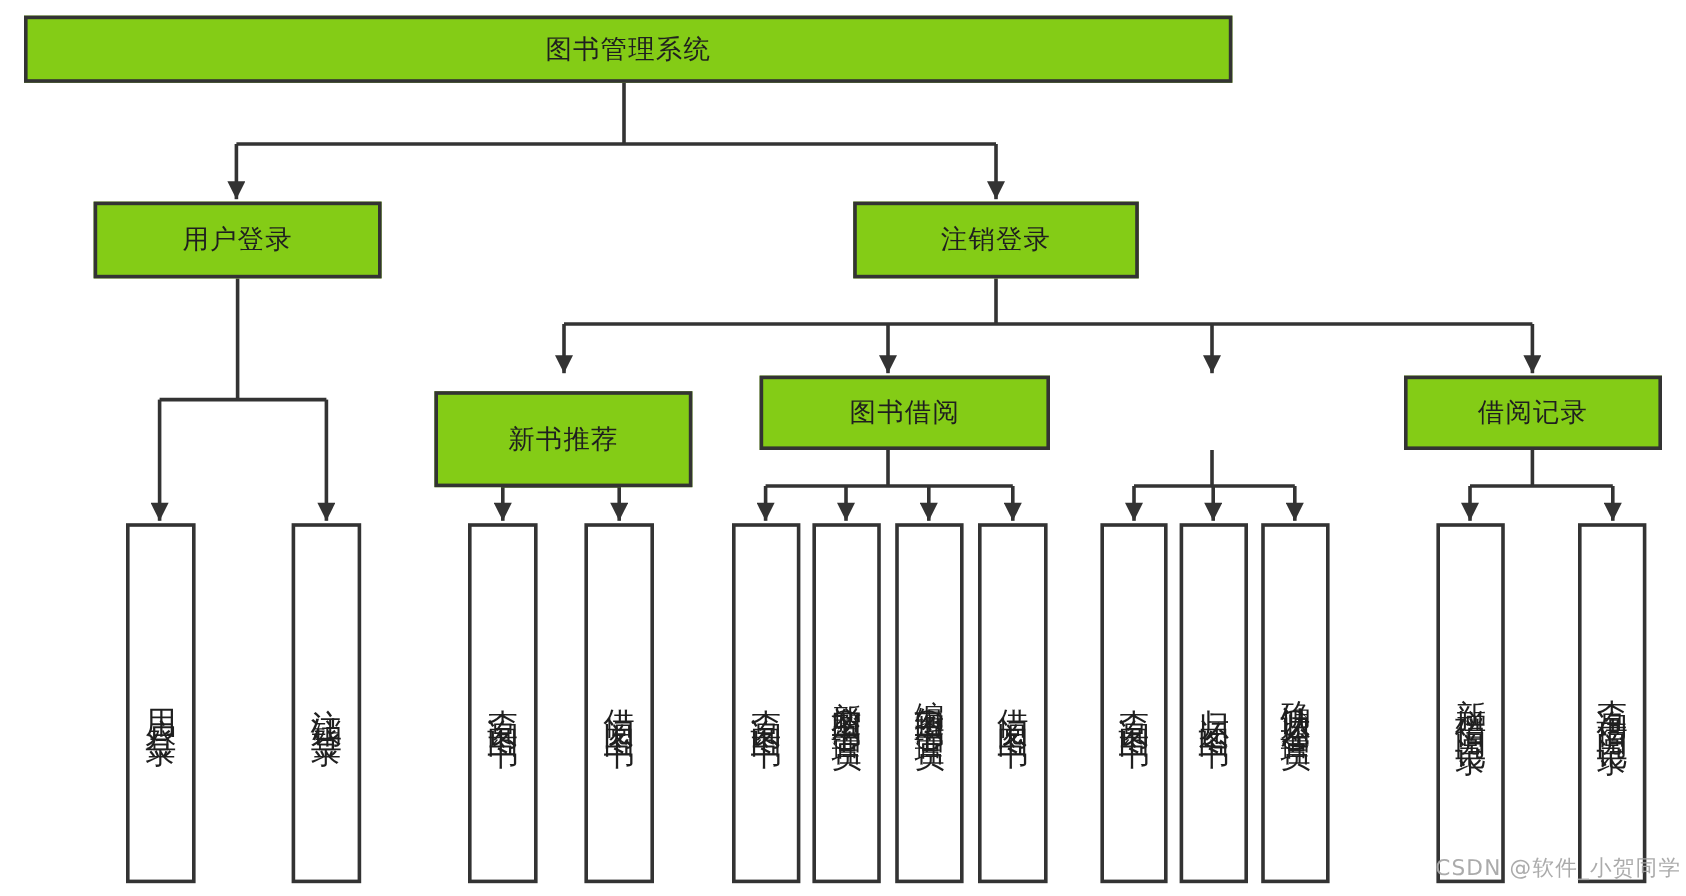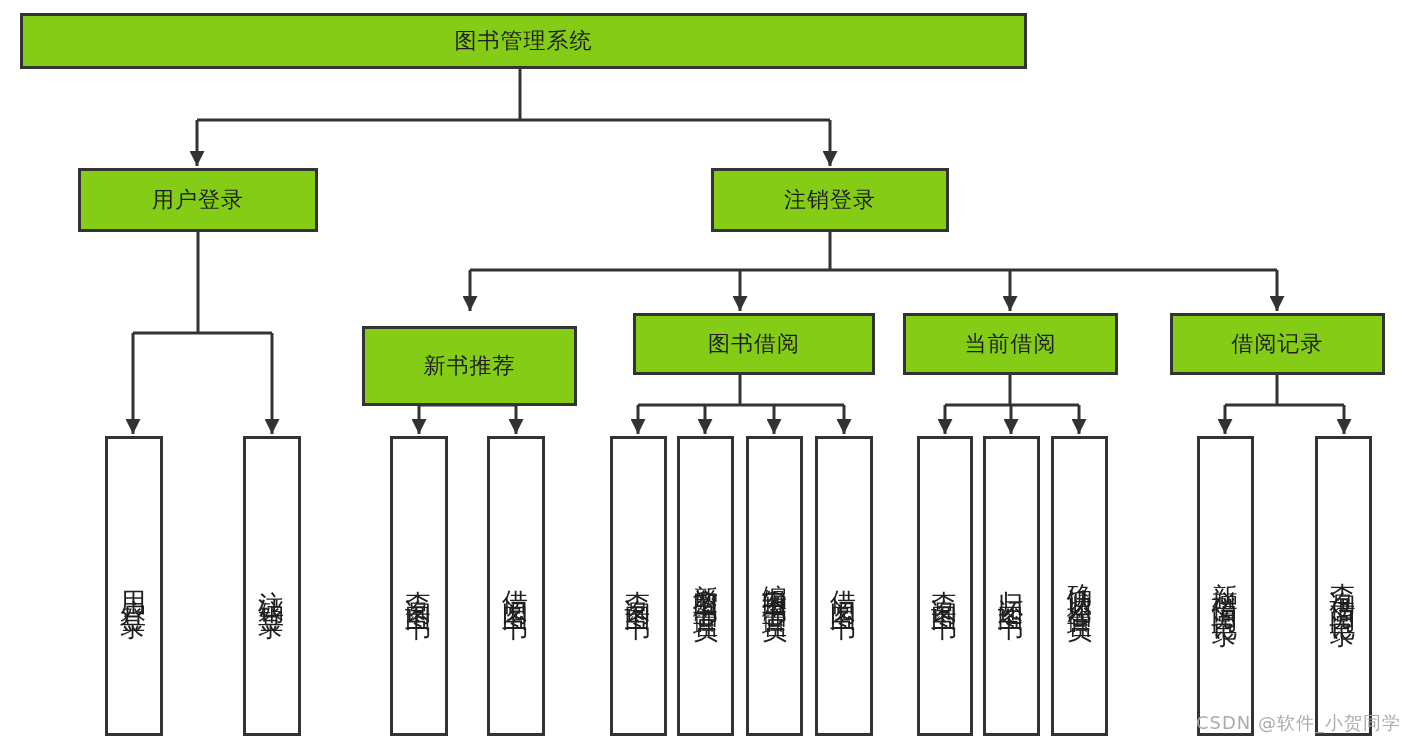--- a/index.html
+++ b/index.html
@@ -95,21 +95,20 @@
     <line x1="1344" y1="405" x2="1344" y2="434" marker-end="url(#arrow)"></line>
   </svg>
 
   <div class="hnode" style="left:20px;top:13px;width:1007px;height:56px;">图书管理系统</div>
 
   <div class="hnode" style="left:78px;top:168px;width:240px;height:64px;">用户登录</div>
   <div class="hnode" style="left:711px;top:168px;width:238px;height:64px;">注销登录</div>
 
   <div class="hnode" style="left:362px;top:326px;width:215px;height:80px;">新书推荐</div>
   <div class="hnode" style="left:633px;top:313px;width:242px;height:62px;">图书借阅</div>
-  <div class="hnode" style="left:903px;top:313px;width:215px;height:62px;">当前借阅</div>
   <div class="hnode" style="left:1170px;top:313px;width:215px;height:62px;">借阅记录</div>
 
   <div class="vnode" style="left:105px;width:58px;">用户登录</div>
   <div class="vnode" style="left:243px;width:58px;">注销登录</div>
 
   <div class="vnode" style="left:390px;width:58px;">查询图书</div>
   <div class="vnode" style="left:487px;width:58px;">借阅图书</div>
 
   <div class="vnode" style="left:610px;width:57px;">查询图书</div>
   <div class="vnode tight" style="left:677px;width:57px;">新增图书（管理员）</div>

